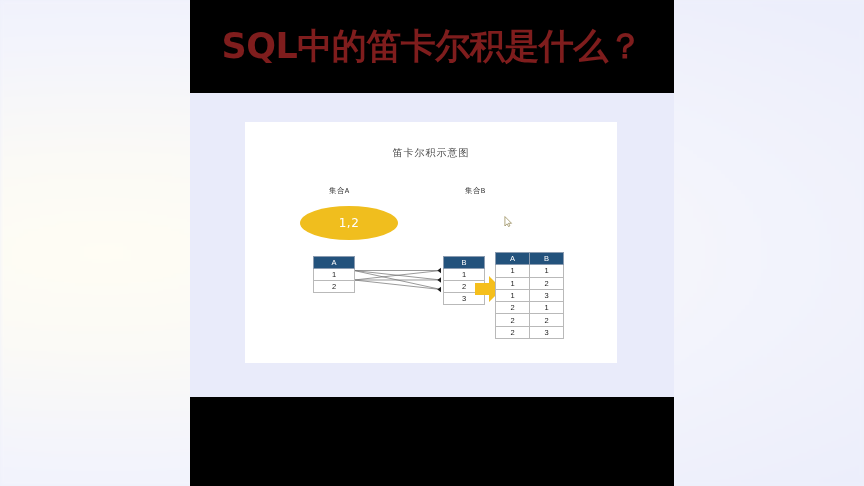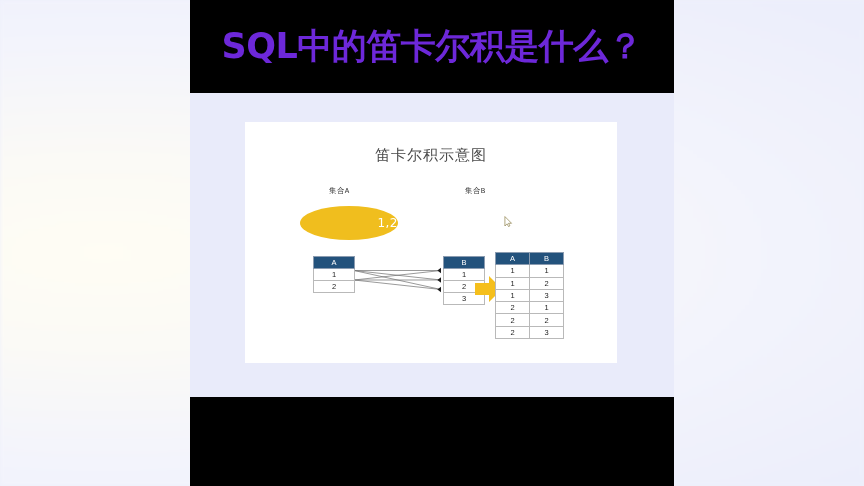--- a/index.html
+++ b/index.html
@@ -24,53 +24,53 @@
     position:absolute;left:190px;top:0;width:484px;height:486px;
     background:#e9ebfa;
   }
   .blackbar{position:absolute;left:0;width:484px;background:#000;}
   .blackbar.top{top:0;height:93px;}
   .blackbar.bottom{top:397px;height:89px;}
 
   .title{
     position:absolute;left:0;top:0;width:484px;height:93px;
     display:flex;align-items:center;justify-content:center;
-    color:#6d28d9;
+    color:#7f1d1d;
     font-weight:bold;
     font-size:35px;
     letter-spacing:-0.5px;
     white-space:nowrap;
     font-family:"DejaVu Sans","Liberation Sans",sans-serif;
   }
 
   
   .card{
     position:absolute;left:55px;top:122px;width:372px;height:241px;
     background:#ffffff;
   }
   .card-title{
     position:absolute;left:0;top:24px;width:372px;text-align:center;
-    font-size:15px;color:#4a4a4a;letter-spacing:1px;
+    font-size:10px;color:#4a4a4a;letter-spacing:1px;
     font-family:"DejaVu Sans","Liberation Sans",sans-serif;
   }
 
   
   .set-label{
     position:absolute;font-size:7.5px;color:#3a3a3a;letter-spacing:.4px;
     white-space:nowrap;
     font-family:Liberation Mono, monospace;
   }
   .ellipse{
     position:absolute;border-radius:50%;
     background:#f0be1e;
     display:flex;align-items:center;justify-content:center;
     color:#ffffff;font-size:12px;letter-spacing:.5px;
     font-family:"DejaVu Sans","Liberation Sans",sans-serif;
   }
-  #ellipseA{left:55px;top:84px;width:98px;height:34px;justify-content:flex-end;}
+  #ellipseA{left:55px;top:84px;width:98px;height:34px;}
   #ellipseB{left:190px;top:84px;width:98px;height:34px;}
   #labelA{left:84px;top:64px;}
   #labelB{left:220px;top:64px;}
 
   .cursor-icon{
     position:absolute;left:259px;top:94px;width:9px;height:11px;
     opacity:.85;
   }
 
   

